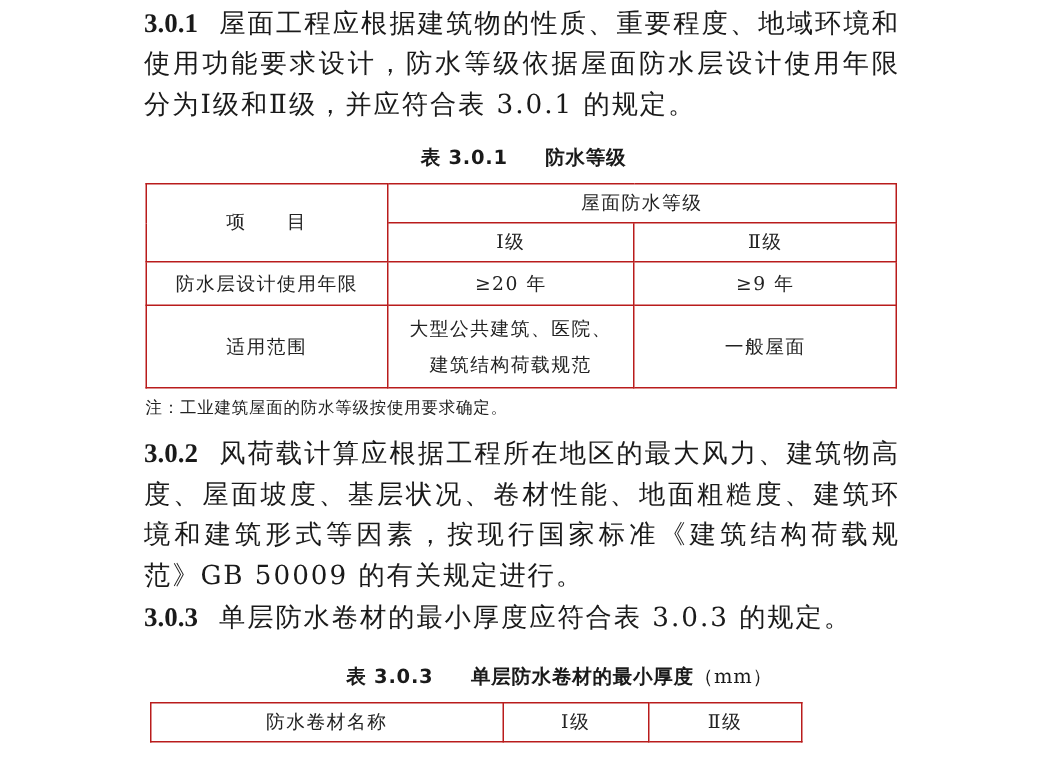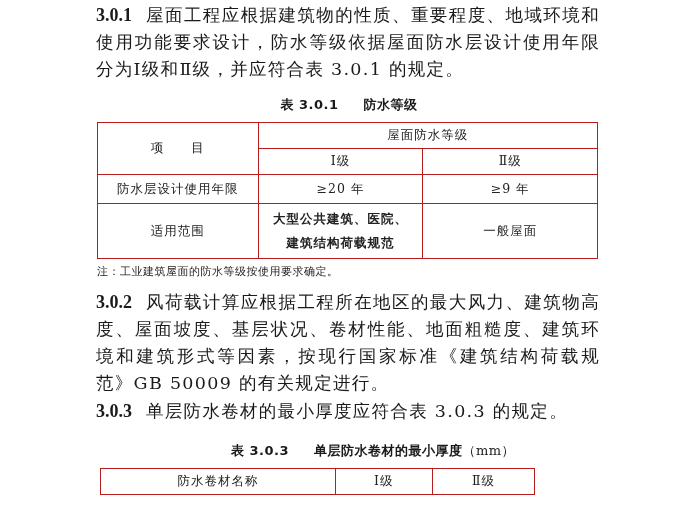--- a/index.html
+++ b/index.html
@@ -64,21 +64,21 @@
     <td>Ⅰ级</td>
     <td>Ⅱ级</td>
   </tr>
   <tr style="height:29px;">
     <td>防水层设计使用年限</td>
     <td>≥20 年</td>
     <td>≥9 年</td>
   </tr>
   <tr style="height:55px;">
     <td>适用范围</td>
-    <td style="line-height:24px;font-weight:bold;">
+    <td style="line-height:24px;">
       <div>大型公共建筑、医院、</div>
       <div>建筑结构荷载规范</div>
     </td>
     <td>一般屋面</td>
   </tr>
 </tbody>
   </table>
 
 <div class="note">注：工业建筑屋面的防水等级按使用要求确定。</div>
 

